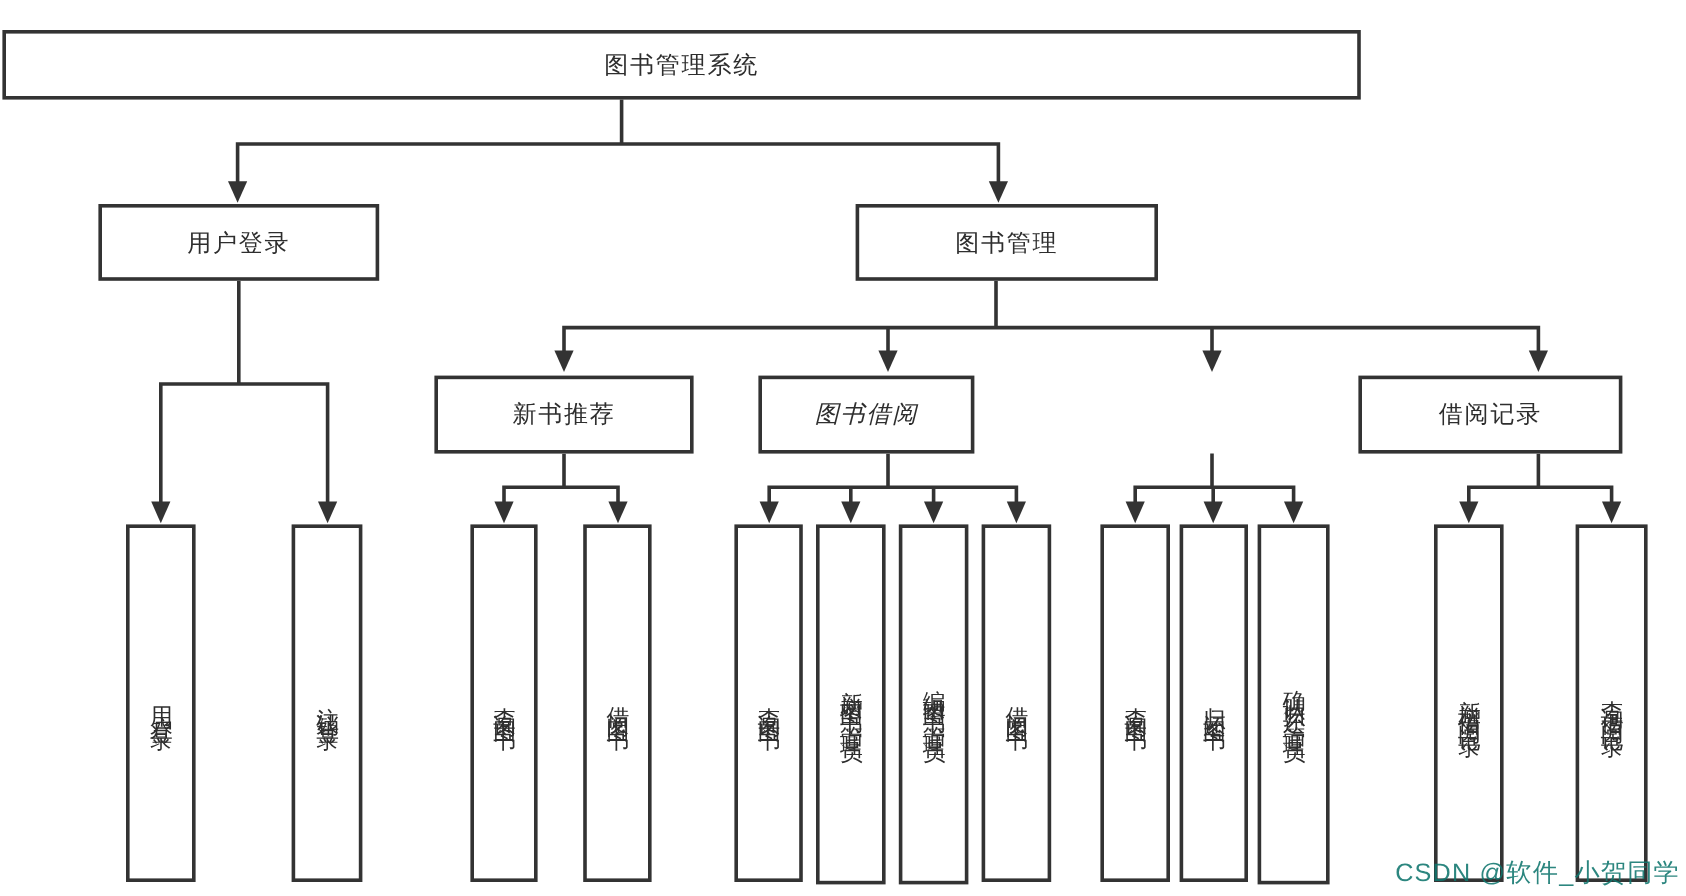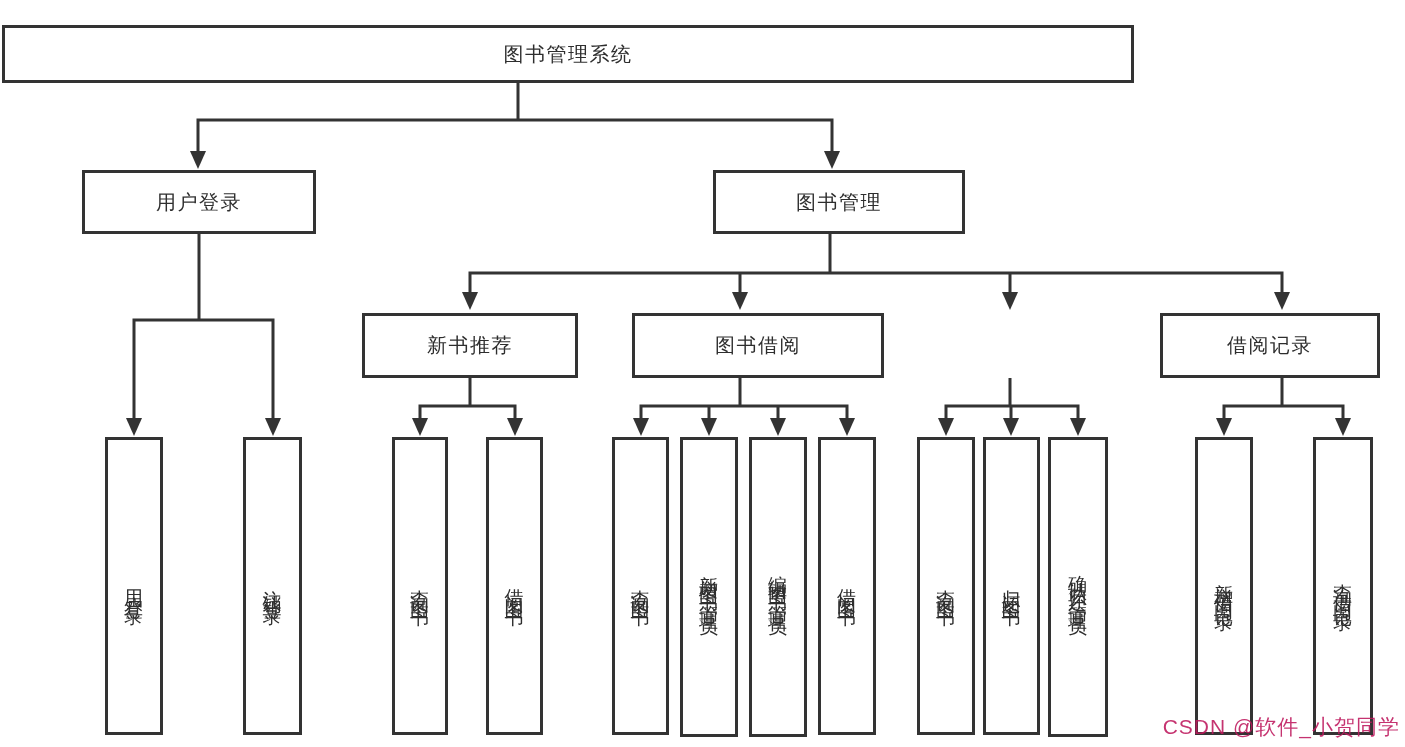--- a/index.html
+++ b/index.html
@@ -37,21 +37,21 @@
     letter-spacing: 6px;
     white-space: normal;
     line-height: 1;
   }
   .watermark {
     position: absolute;
     right: 5px;
     bottom: 6px;
     z-index: 2;
     font-size: 21px;
-    color: #be185d;
+    color: #0f766e;
     opacity: 0.88;
     letter-spacing: 1px;
     text-align: right;
   }
 </style>
 </head>
 <body>
 
 <div class="canvas">
 
@@ -97,22 +97,22 @@
       <polygon points="1335,418 1351,418 1343,436"></polygon>
     </g>
   </svg>
 
   <div class="node" style="left:2px; top:13px; width:1132px; height:58px;margin-top:12px;">图书管理系统</div>
 
   <div class="node" style="left:82px; top:170px; width:234px; height:64px;">用户登录</div>
   <div class="node" style="left:713px; top:170px; width:252px; height:64px;">图书管理</div>
 
   <div class="node" style="left:362px; top:313px; width:216px; height:65px;text-align:center;">新书推荐</div>
-  <div class="node" style="left:632px; top:313px; width:252px; height:65px;">图书借阅</div>
-  <div class="node" style="left:1160px; top:313px; width:220px; height:65px;text-align:center;">借阅记录</div>
+  <div class="node" style="left:632px; top:313px; width:180px; height:65px;font-style:italic;">图书借阅</div>
+  <div class="node" style="left:1132px; top:313px; width:220px; height:65px;text-align:center;">借阅记录</div>
 
   <div class="node vnode" style="left:105px; top:437px; width:58px; height:298px;">用户登录</div>
   <div class="node vnode" style="left:243px; top:437px; width:59px; height:298px;">注销登录</div>
 
   <div class="node vnode" style="left:392px; top:437px; width:56px; height:298px;">查询图书</div>
   <div class="node vnode" style="left:486px; top:437px; width:57px; height:298px;">借阅图书</div>
 
   <div class="node vnode" style="left:612px; top:437px; width:57px; height:298px;">查询图书</div>
   <div class="node vnode" style="left:680px; top:437px; width:58px; height:300px;">新增图书（管理员）</div>
   <div class="node vnode" style="left:749px; top:437px; width:58px; height:300px;">编辑图书（管理员）</div>

